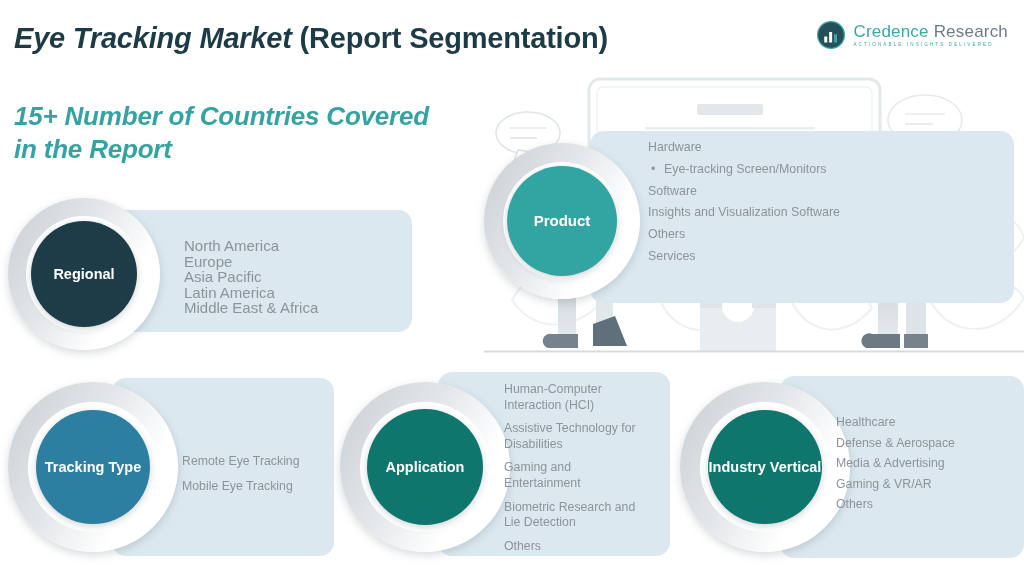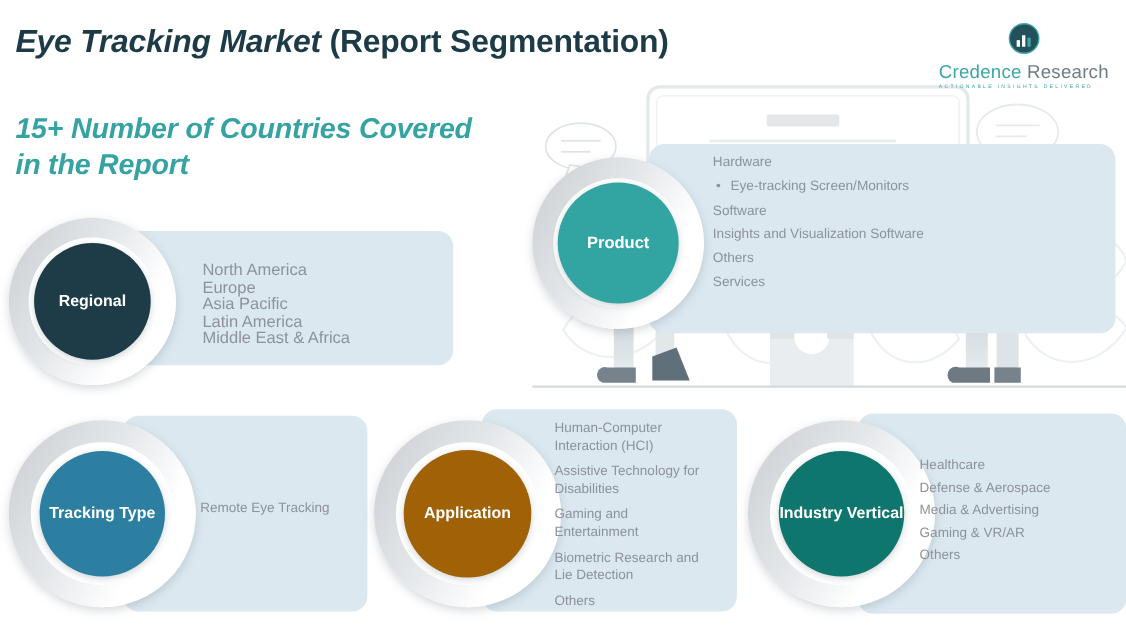--- a/index.html
+++ b/index.html
@@ -21,21 +21,21 @@
     color:#1d3b47;letter-spacing:-0.2px;white-space:nowrap;
   }
   .title .paren{font-style:normal;font-weight:bold;}
   .subtitle{
     position:absolute;left:14px;top:100px;width:420px;
     font-size:26px;font-weight:bold;font-style:italic;
     color:#35a3a1;line-height:1.28;letter-spacing:-0.2px;
   }
 
   
-  .logo{position:absolute;right:16px;top:20px;display:flex;align-items:center;gap:7px;flex-direction:column;}
+  .logo{position:absolute;right:16px;top:20px;display:flex;align-items:center;gap:7px;}
   .logo-mark{width:30px;height:30px;flex:0 0 auto;}
   .logo-text{display:flex;flex-direction:column;line-height:1;}
   .logo-name{font-size:17px;color:#6e7c86;letter-spacing:.2px;white-space:nowrap;}
   .logo-name b{color:#3aa7a5;font-weight:normal;}
   .logo-tag{
     font-size:4.6px;color:#3aa7a5;letter-spacing:2.1px;
     margin-top:3px;text-transform:uppercase;white-space:nowrap;
   }
 
   
@@ -90,21 +90,21 @@
   #seg-tracking .seg-ring{left:8px;top:10px;width:170px;height:170px;}
   #seg-tracking .seg-circle{left:36px;top:38px;width:114px;height:114px;
     background:#2c7fa1;font-size:14.5px;}
   #seg-tracking .seg-list{left:182px;top:77px;width:160px;font-size:12.3px;line-height:25px;}
 
   
   #seg-application{left:334px;top:368px;width:344px;height:196px;}
   #seg-application .seg-panel{left:104px;top:4px;width:232px;height:184px;}
   #seg-application .seg-ring{left:6px;top:14px;width:170px;height:170px;}
   #seg-application .seg-circle{left:33px;top:41px;width:116px;height:116px;
-    background:#a16207;font-size:14.5px;}
+    background:#0f766e;font-size:14.5px;}
   #seg-application .seg-list{left:170px;top:14px;width:170px;font-size:12.3px;line-height:15.6px;}
   #seg-application .seg-list .li{margin-bottom:8px;}
 
   
   #seg-industry{left:672px;top:372px;width:352px;height:192px;}
   #seg-industry .seg-panel{left:108px;top:4px;width:244px;height:182px;}
   #seg-industry .seg-ring{left:8px;top:10px;width:170px;height:170px;}
   #seg-industry .seg-circle{left:36px;top:38px;width:114px;height:114px;
     background:#0f766e;font-size:14.5px;}
   #seg-industry .seg-list{left:164px;top:40px;width:190px;font-size:12.3px;line-height:20.6px;}
@@ -223,20 +223,21 @@
       </div>
   </div>
 
   <div class="seg" id="seg-tracking">
     <div class="seg-panel"></div>
     <div class="seg-ring"></div>
     <div class="seg-circle">Tracking
 Type</div>
     <div class="seg-list">
         <div class="li">Remote Eye Tracking</div>
+        <div class="li">Mobile Eye Tracking</div>
       </div>
   </div>
 
   <div class="seg" id="seg-application">
     <div class="seg-panel"></div>
     <div class="seg-ring"></div>
     <div class="seg-circle">Application</div>
     <div class="seg-list">
         <div class="li">Human-Computer
 Interaction (HCI)</div>

